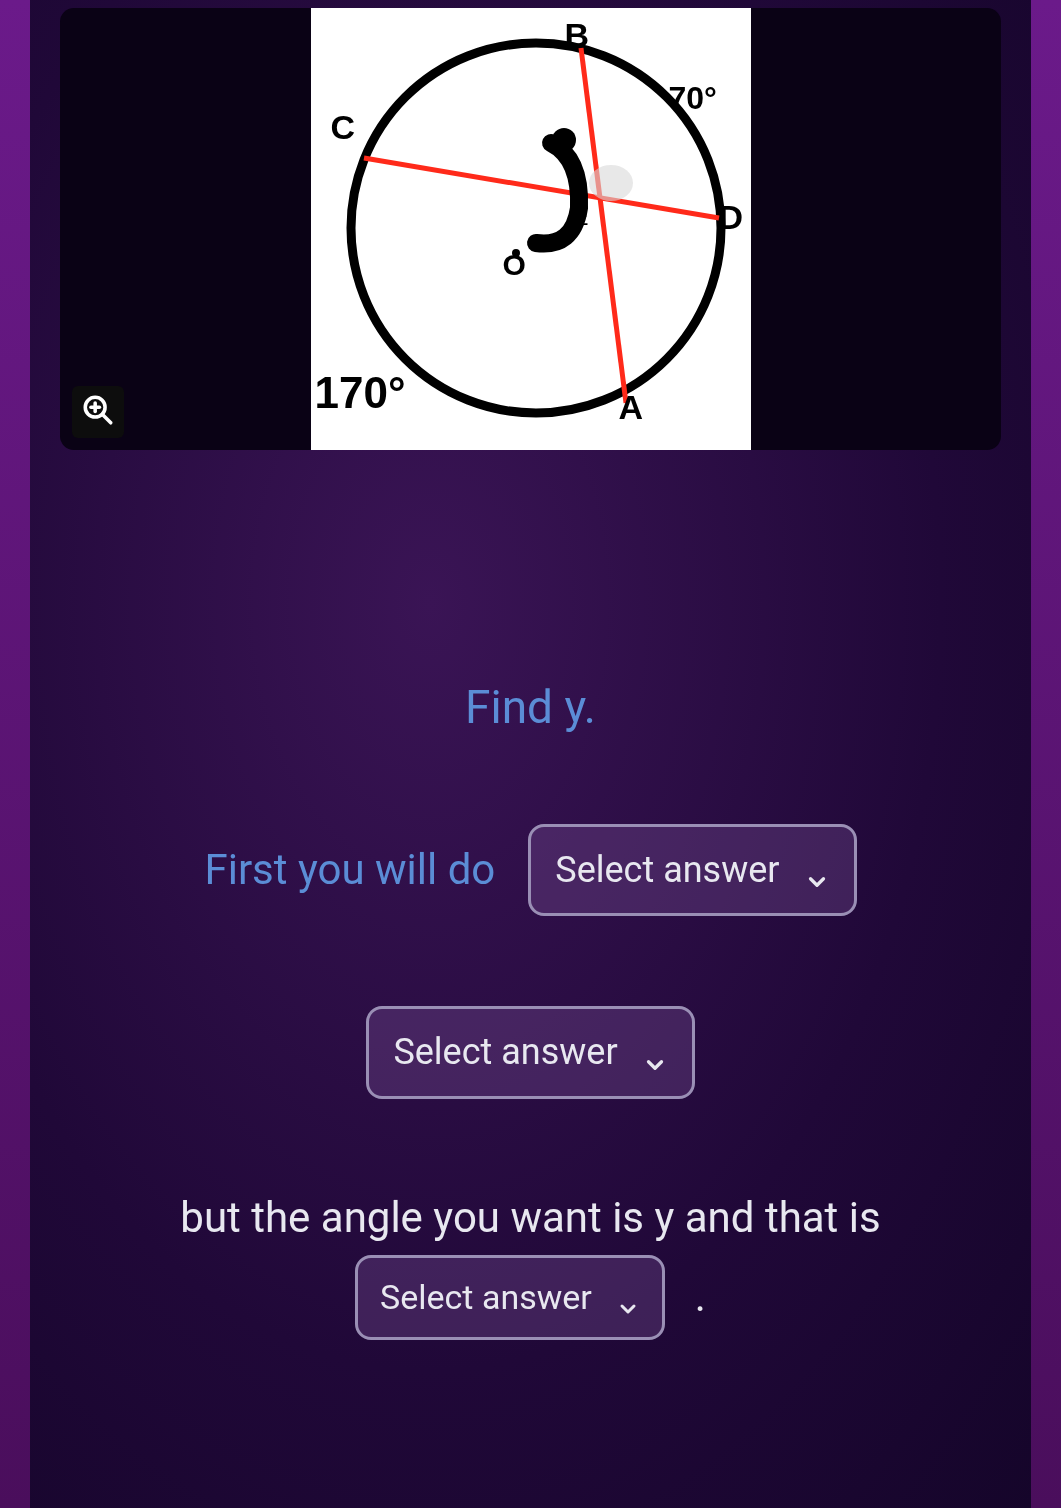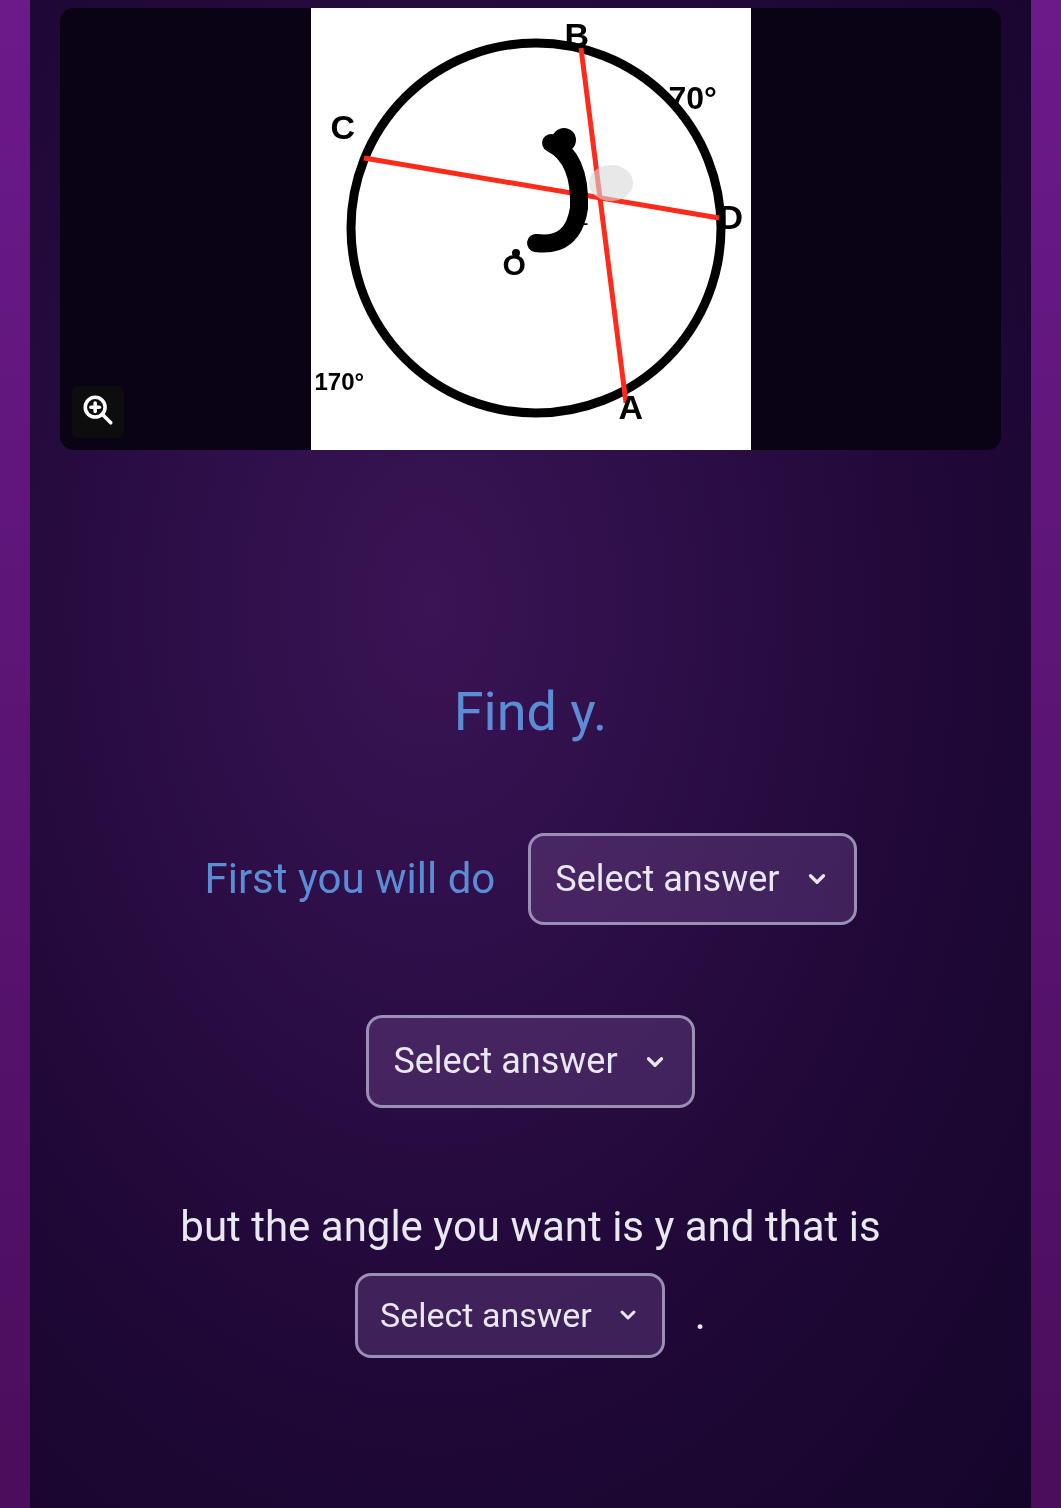--- a/index.html
+++ b/index.html
@@ -57,21 +57,21 @@
     align-items: center;
     justify-content: center;
     cursor: pointer;
   }
   .question-area {
     text-align: center;
     padding-top: 230px;
   }
   .prompt-title {
     color: #5b8dd6;
-    font-size: 54px;
+    font-size: 46px;
     font-weight: 400;
     margin-bottom: 90px;
   }
   .line {
     display: flex;
     align-items: center;
     justify-content: center;
     flex-wrap: wrap;
     gap: 33px;
     margin-bottom: 90px;
@@ -80,21 +80,21 @@
   }
   .line:last-child { margin-bottom: 0; }
   .t-blue { color: #5b8dd6; }
   .t-white { color: #e8e8f0; }
   .select-box {
     background: rgba(120, 80, 150, 0.35);
     border: 3px solid #9a8fb5;
     border-radius: 16px;
     padding: 18px 24px;
     display: inline-flex;
-    align-items: center;
+    align-items: flex-end;
     gap: 24px;
     cursor: pointer;
     color: #e8e8f0;
     font-size: 36px;
   }
   .select-box.small { font-size: 34px; padding: 16px 22px; }
   .chev {
     display: inline-block;
   }
   .chev svg { display: block; }
@@ -131,21 +131,21 @@
 
         <ellipse cx="300" cy="175" rx="22" ry="18" fill="#d8d8d8" opacity="0.6"></ellipse>
       </svg>
       <span class="lbl" style="left:254px; top:8px; font-size:34px;">B</span>
       <span class="lbl" style="left:20px; top:100px; font-size:34px;">C</span>
       <span class="lbl" style="left:408px; top:190px; font-size:34px;">D</span>
       <span class="lbl" style="left:308px; top:380px; font-size:34px;">A</span>
       <span class="lbl" style="left:192px; top:240px; font-size:30px;">O</span>
       <span class="lbl" style="left:262px; top:195px; font-size:24px; font-weight:normal;">E</span>
       <span class="lbl" style="left:358px; top:72px; font-size:32px;">70°</span>
-      <span class="lbl" style="left:4px; top:360px; font-size:24px;">170°</span>
+      <span class="lbl" style="left:4px; top:360px; font-size:44px;">170°</span>
     </div>
 
     <div class="zoom-btn">
       <span>
         <svg width="34" height="34" viewBox="0 0 24 24" fill="none" stroke="#fff" stroke-width="2.5" stroke-linecap="round">
           <circle cx="10" cy="10" r="7"></circle>
           <line x1="15" y1="15" x2="21" y2="21"></line>
           <line x1="10" y1="7" x2="10" y2="13"></line>
           <line x1="7" y1="10" x2="13" y2="10"></line>
         </svg>
@@ -172,21 +172,21 @@
       <div class="select-box">
         <span>Select answer</span>
         <span class="chev">
           <svg width="26" height="26" viewBox="0 0 24 24" fill="none" stroke="#e8e8f0" stroke-width="3" stroke-linecap="round" stroke-linejoin="round">
               <polyline points="6 9 12 15 18 9"></polyline>
             </svg>
         </span>
       </div>
     </div>
 
-    <div class="line" style="gap:16px; margin-bottom:0;margin-top:38px;">
+    <div class="line" style="gap:7px; margin-bottom:0;margin-top:38px;">
       <span class="t-white" style="width:100%;">but the angle you want is y and that is</span>
       <div style="display:flex; align-items:center; gap:30px; justify-content:center; width:100%;">
         <div class="select-box small">
           <span>Select answer</span>
           <span class="chev">
             <svg width="24" height="24" viewBox="0 0 24 24" fill="none" stroke="#e8e8f0" stroke-width="3" stroke-linecap="round" stroke-linejoin="round">
                 <polyline points="6 9 12 15 18 9"></polyline>
               </svg>
           </span>
         </div>

